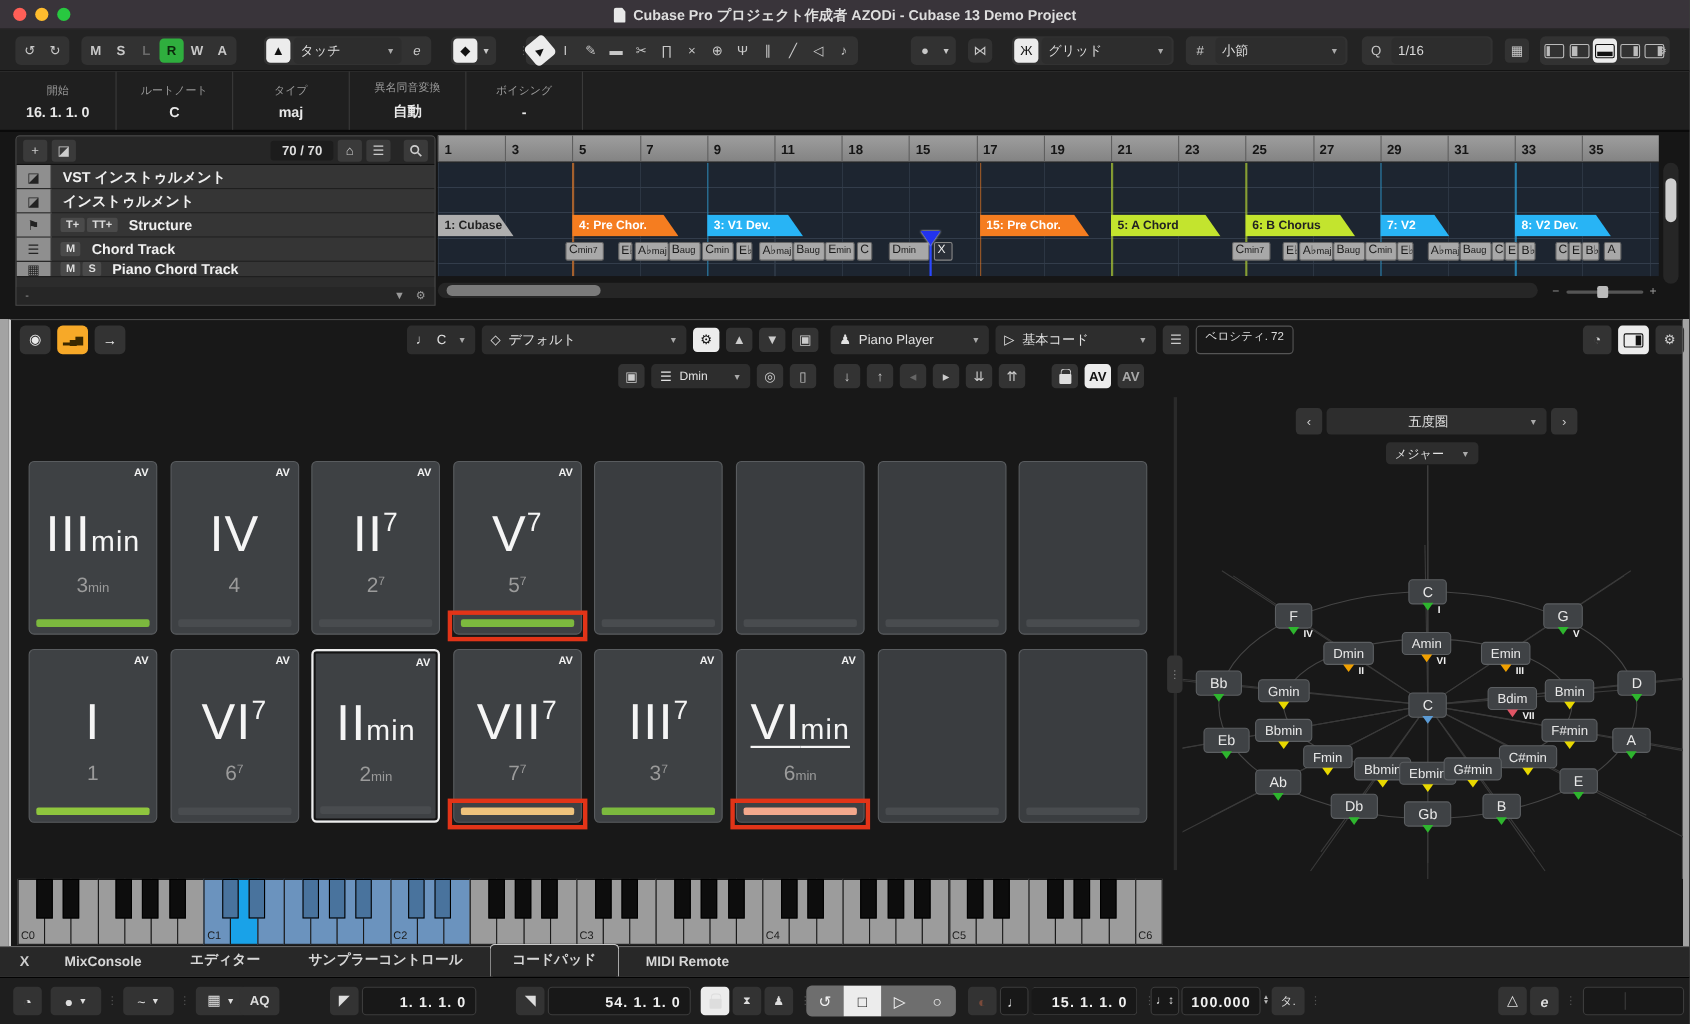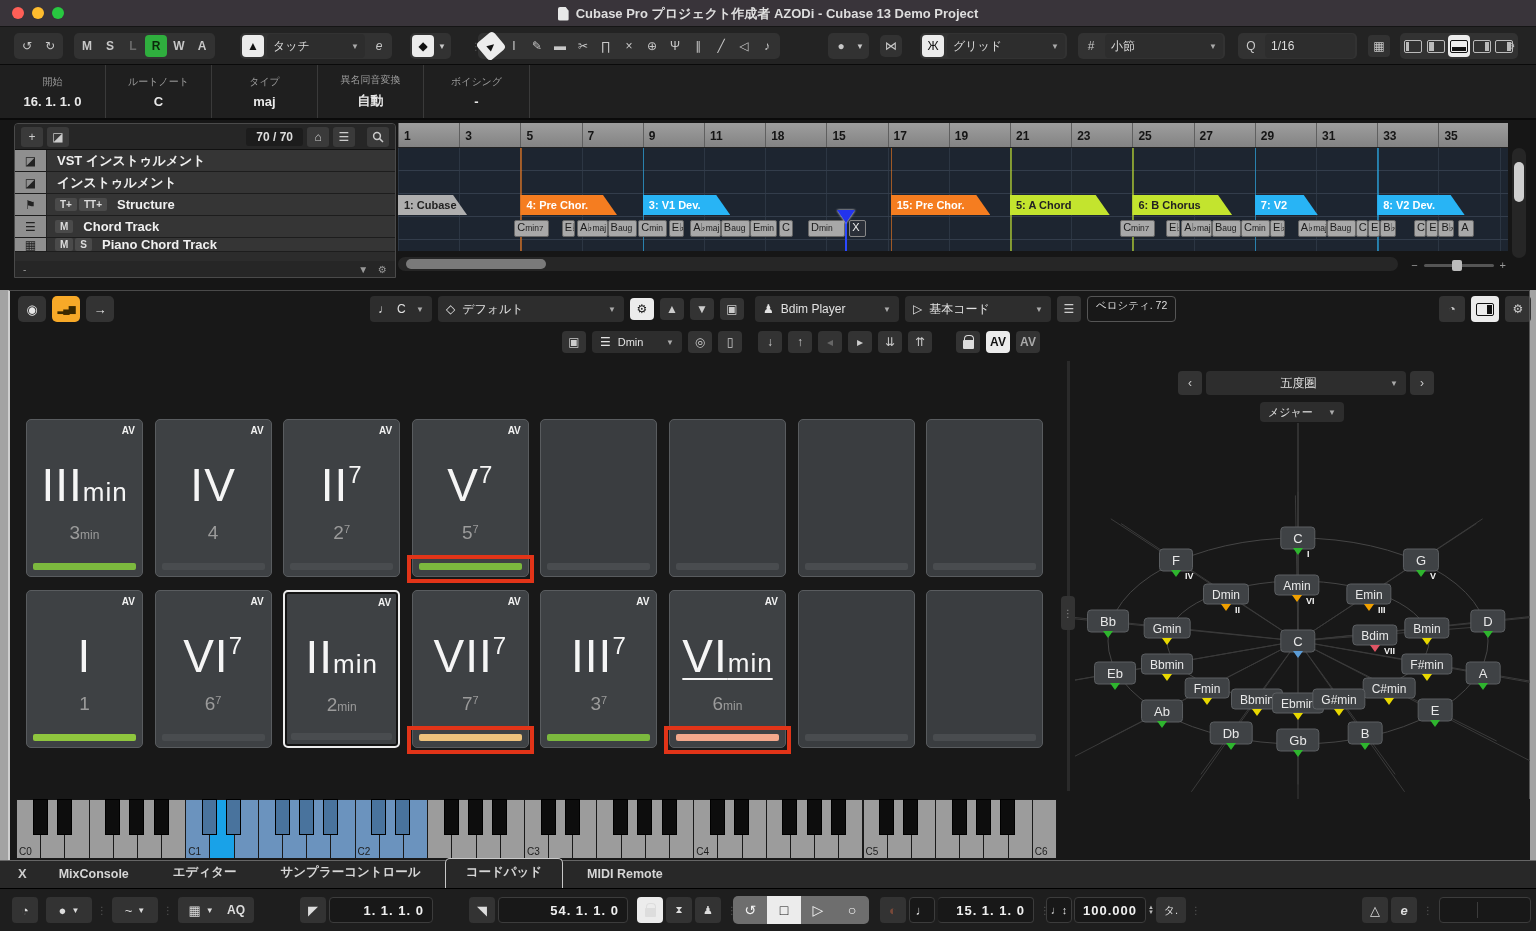--- a/index.html
+++ b/index.html
@@ -529,21 +529,21 @@
           <span class="car" style="margin-left:auto">▼</span>
         </span>
       <span class="smbtn white">⚙</span>
       <span class="smbtn">▲</span>
       <span class="smbtn">▼</span>
       <span class="smbtn">▣</span>
     </div>
     <div class="lz-abs" style="left:745px;top:5px">
       <span class="zdd" style="width:144px">
           <span>♟</span>
-          <span>Bdim Player</span>
+          <span>Piano Player</span>
           <span class="car" style="margin-left:auto">▼</span>
         </span>
       <span class="zdd" style="width:146px">
           <span>▷</span>
           <span>基本コード</span>
           <span class="car" style="margin-left:auto">▼</span>
         </span>
       <span class="smbtn" style="height:26px">☰</span>
       <span class="velbox"><span>ベロシティ. 72</span><span class="bar"></span></span>
     </div>

